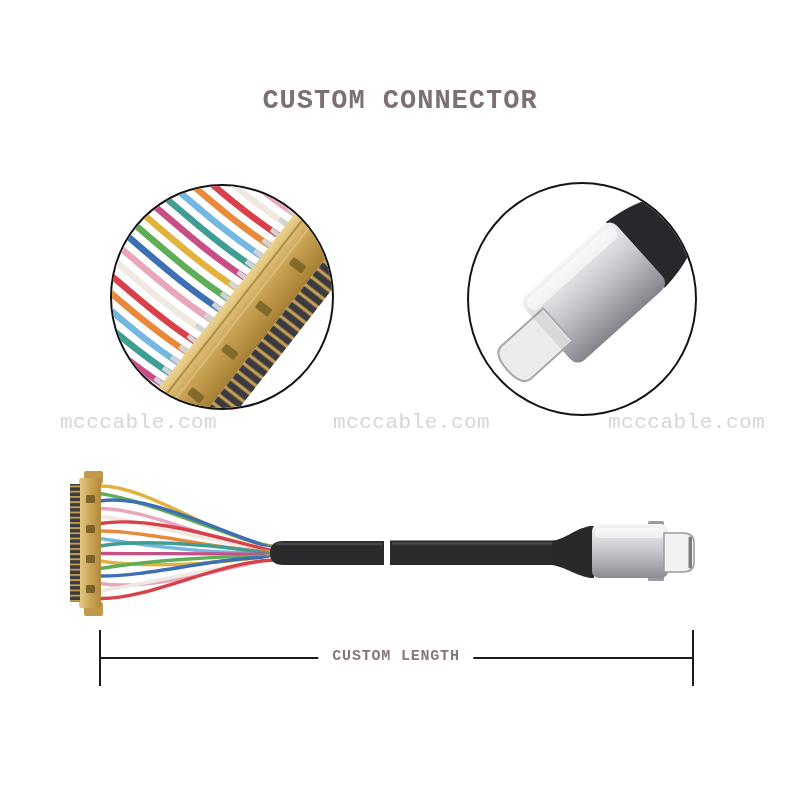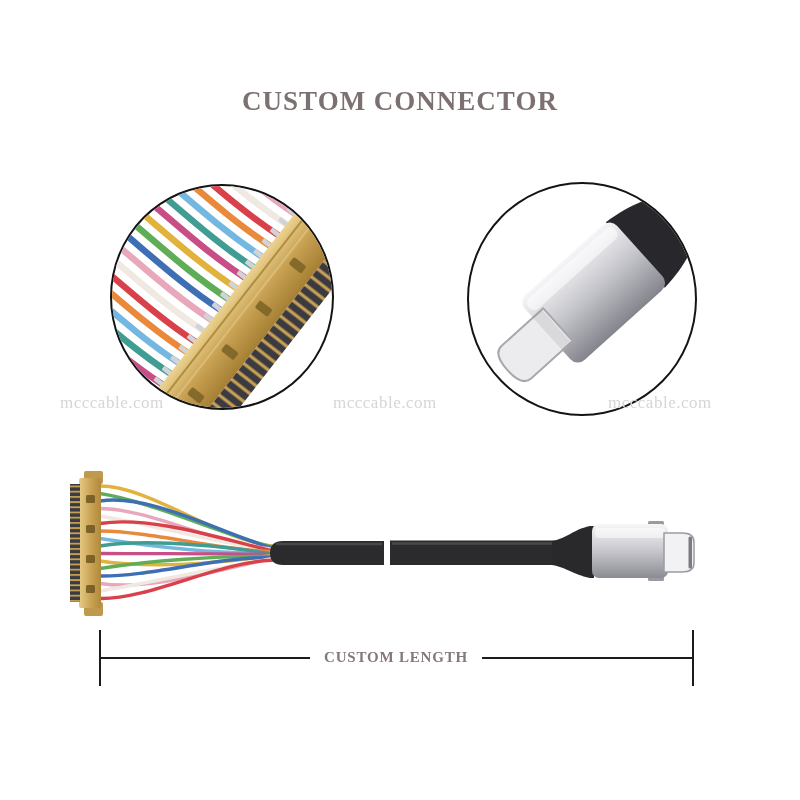--- a/index.html
+++ b/index.html
@@ -1,24 +1,24 @@
 <!DOCTYPE html>
 <html style="--title-color: #7d7070; --watermark-color: #d8d5d3; --label-color: #857878;"><head>
 <meta charset="utf-8">
 <style>
   html,body{margin:0;padding:0;background:#ffffff;}
   .stage{position:relative;width:788px;height:800px;background:#fff;overflow:hidden;
-         font-family:Liberation Serif, serif;border-radius:22px;}
+         font-family:Liberation Mono, monospace;border-radius:22px;}
   .title{position:absolute;top:86px;left:0;width:800px;text-align:center;
          font-size:27px;font-weight:600;letter-spacing:1px;color:var(--title-color,#7d7070);}
   .inset{position:absolute;border-radius:50%;border:2px solid #141414;background:#fff;overflow:hidden;}
   .inset-left{left:110px;top:184px;width:220px;height:222px;}
   .inset-right{left:467px;top:182px;width:226px;height:230px;}
   .inset svg{display:block;}
-  .watermark{position:absolute;top:393px;font-size:17px;letter-spacing:.5px;
+  .watermark{position:absolute;top:411px;font-size:21px;letter-spacing:.5px;
              color:var(--watermark-color,#d8d5d3);white-space:nowrap;}
   .wm-1{left:60px;}
   .wm-2{left:333px;}
   .wm-3{left:608px;}
   .cable-assembly{position:absolute;left:0;top:450px;}
   .dim-hline{position:absolute;left:100px;top:657px;width:593px;height:2px;background:#1b1b1b;}
   .dim-vline{position:absolute;top:630px;width:2px;height:56px;background:#1b1b1b;}
   .dim-vline-left{left:99px;}
   .dim-vline-right{left:692px;}
   .dim-label{position:absolute;top:648px;left:396px;transform:translateX(-50%);

